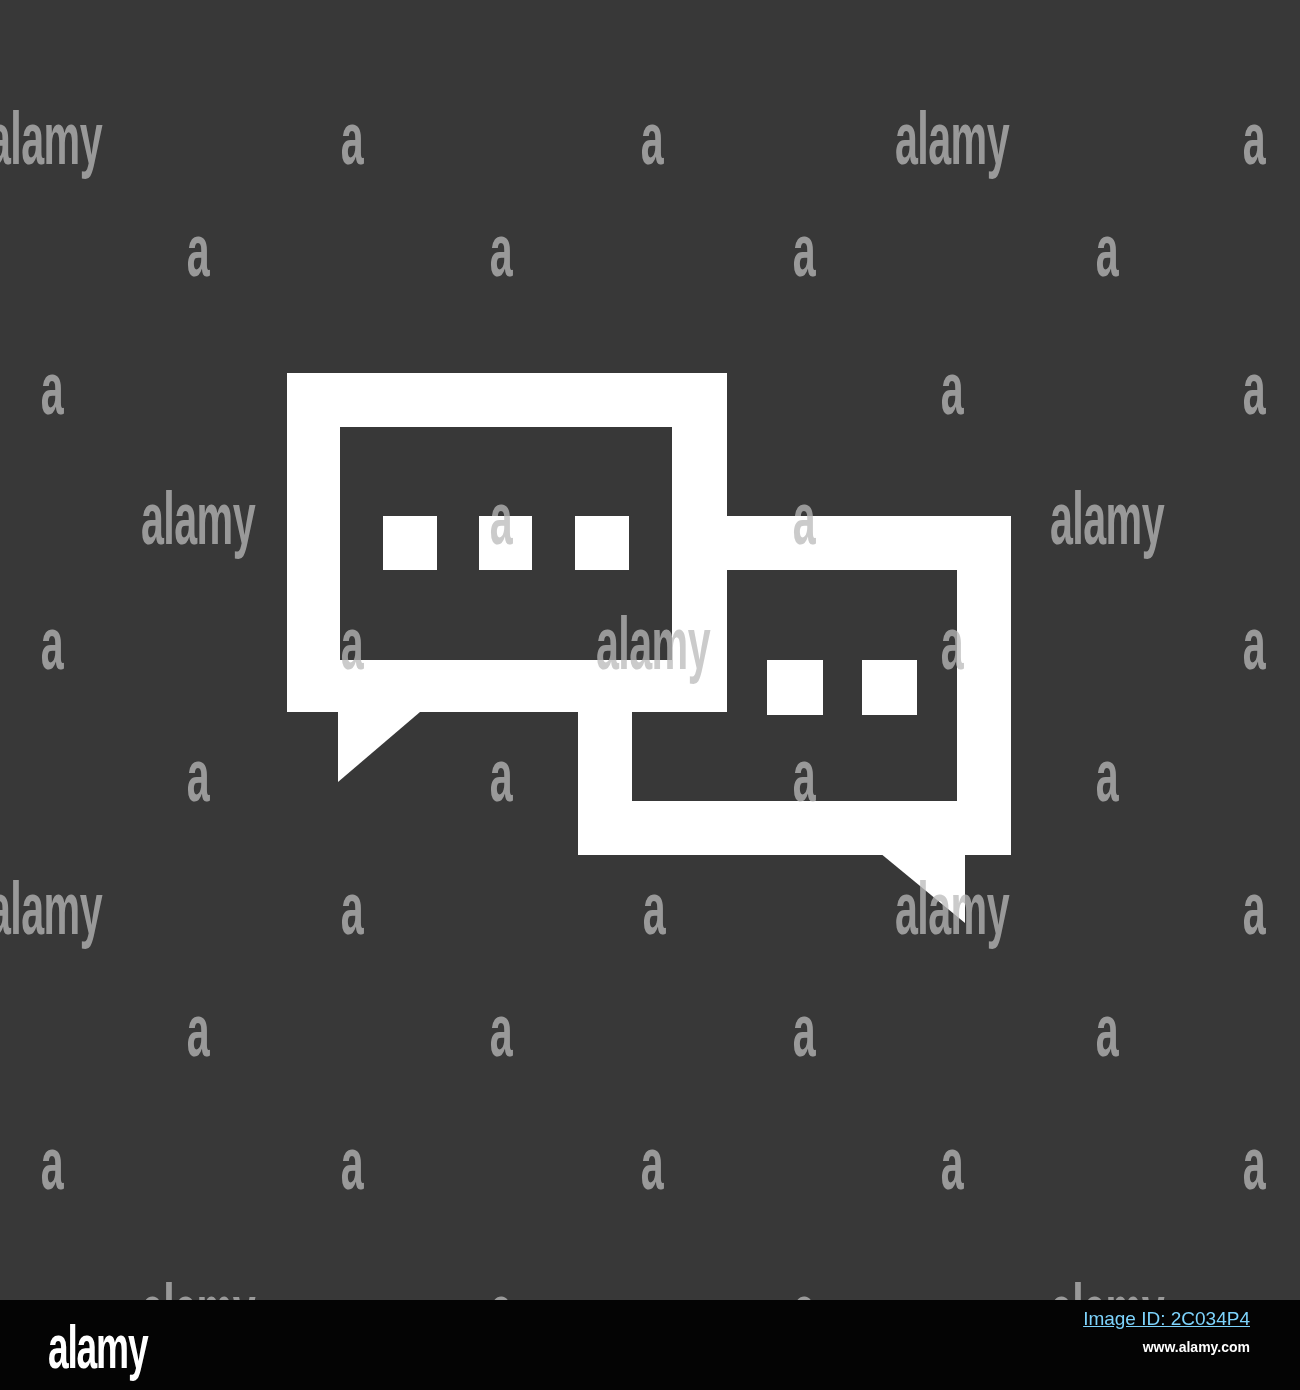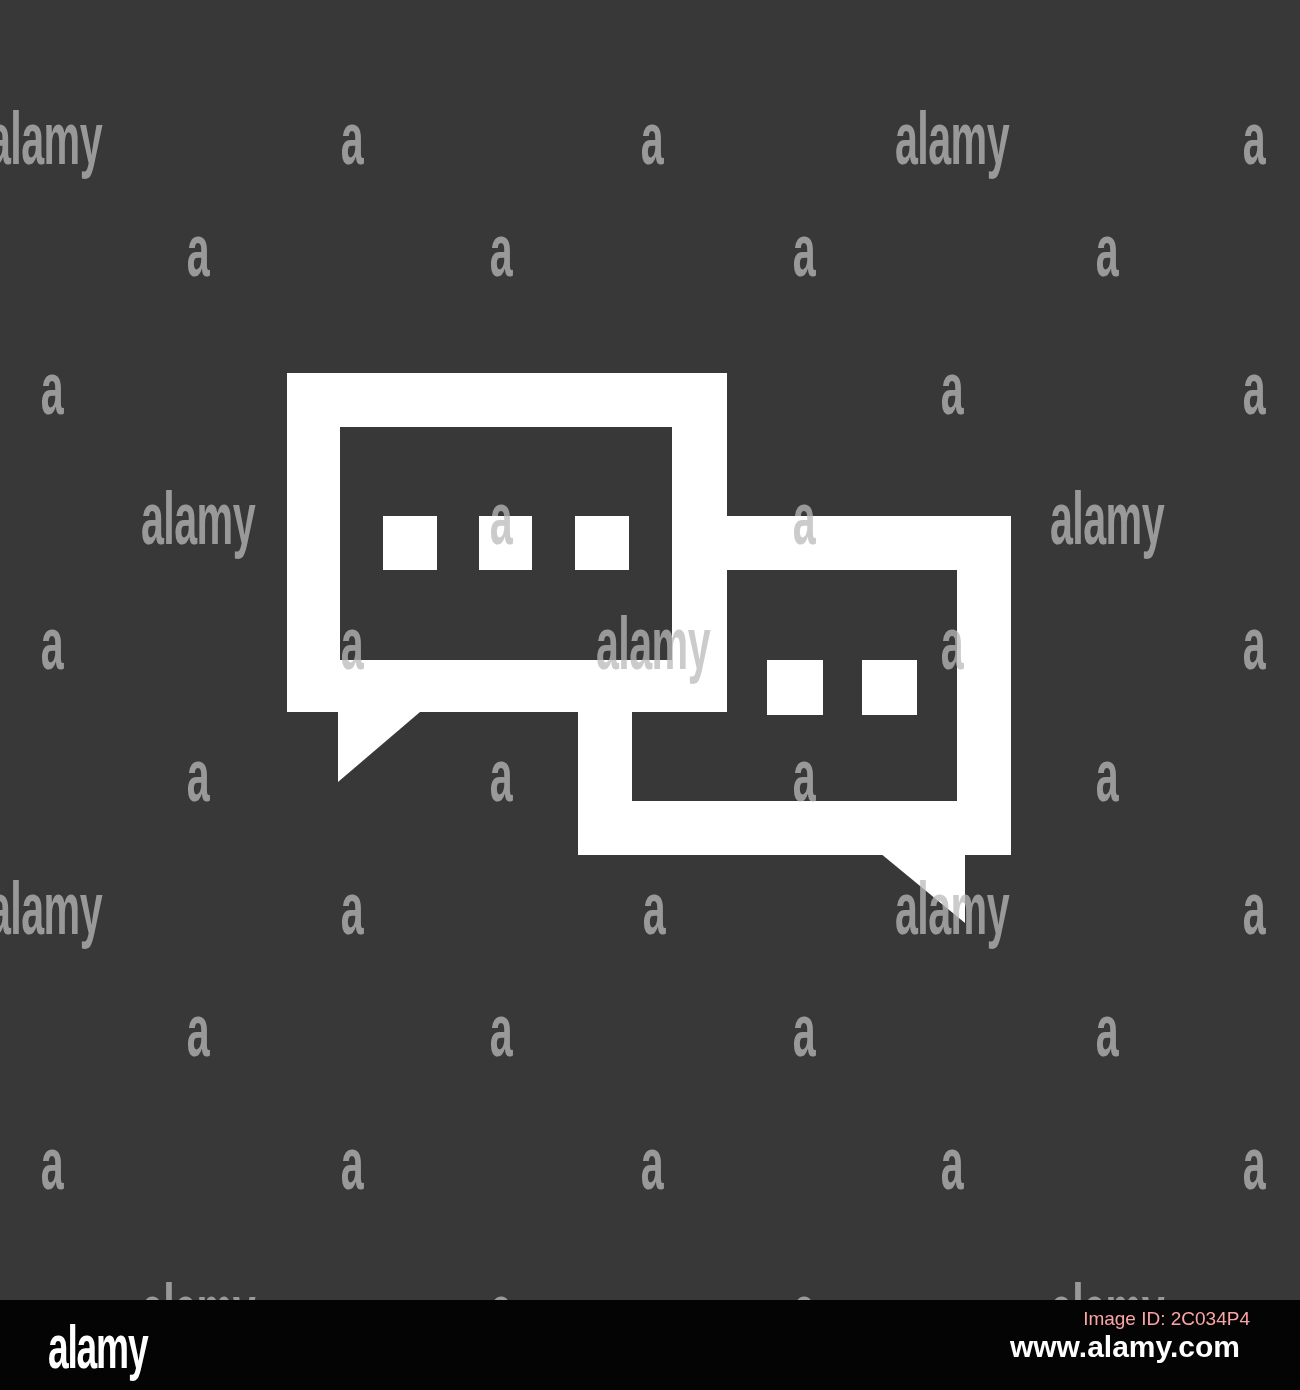--- a/index.html
+++ b/index.html
@@ -62,26 +62,27 @@
     letter-spacing: -2px;
     color: #ffffff;
     transform: scaleX(0.6);
     transform-origin: left top;
   }
   .footer-id {
     position: absolute;
     right: 50px; top: 8px;
     font-size: 19px;
     line-height: 22px;
-    color: #fca5a5;
+    color: #7dd3fc;
+    text-decoration: underline;
   }
   .footer-url {
     position: absolute;
-    right: 60px; top: 34px;
-    font-size: 30px;
+    right: 50px; top: 34px;
+    font-size: 14px;
     line-height: 26px;
     font-weight: 700;
     color: #ffffff;
     text-align: right;
   }
 </style>
 </head>
 <body>
 
 <div class="canvas">

